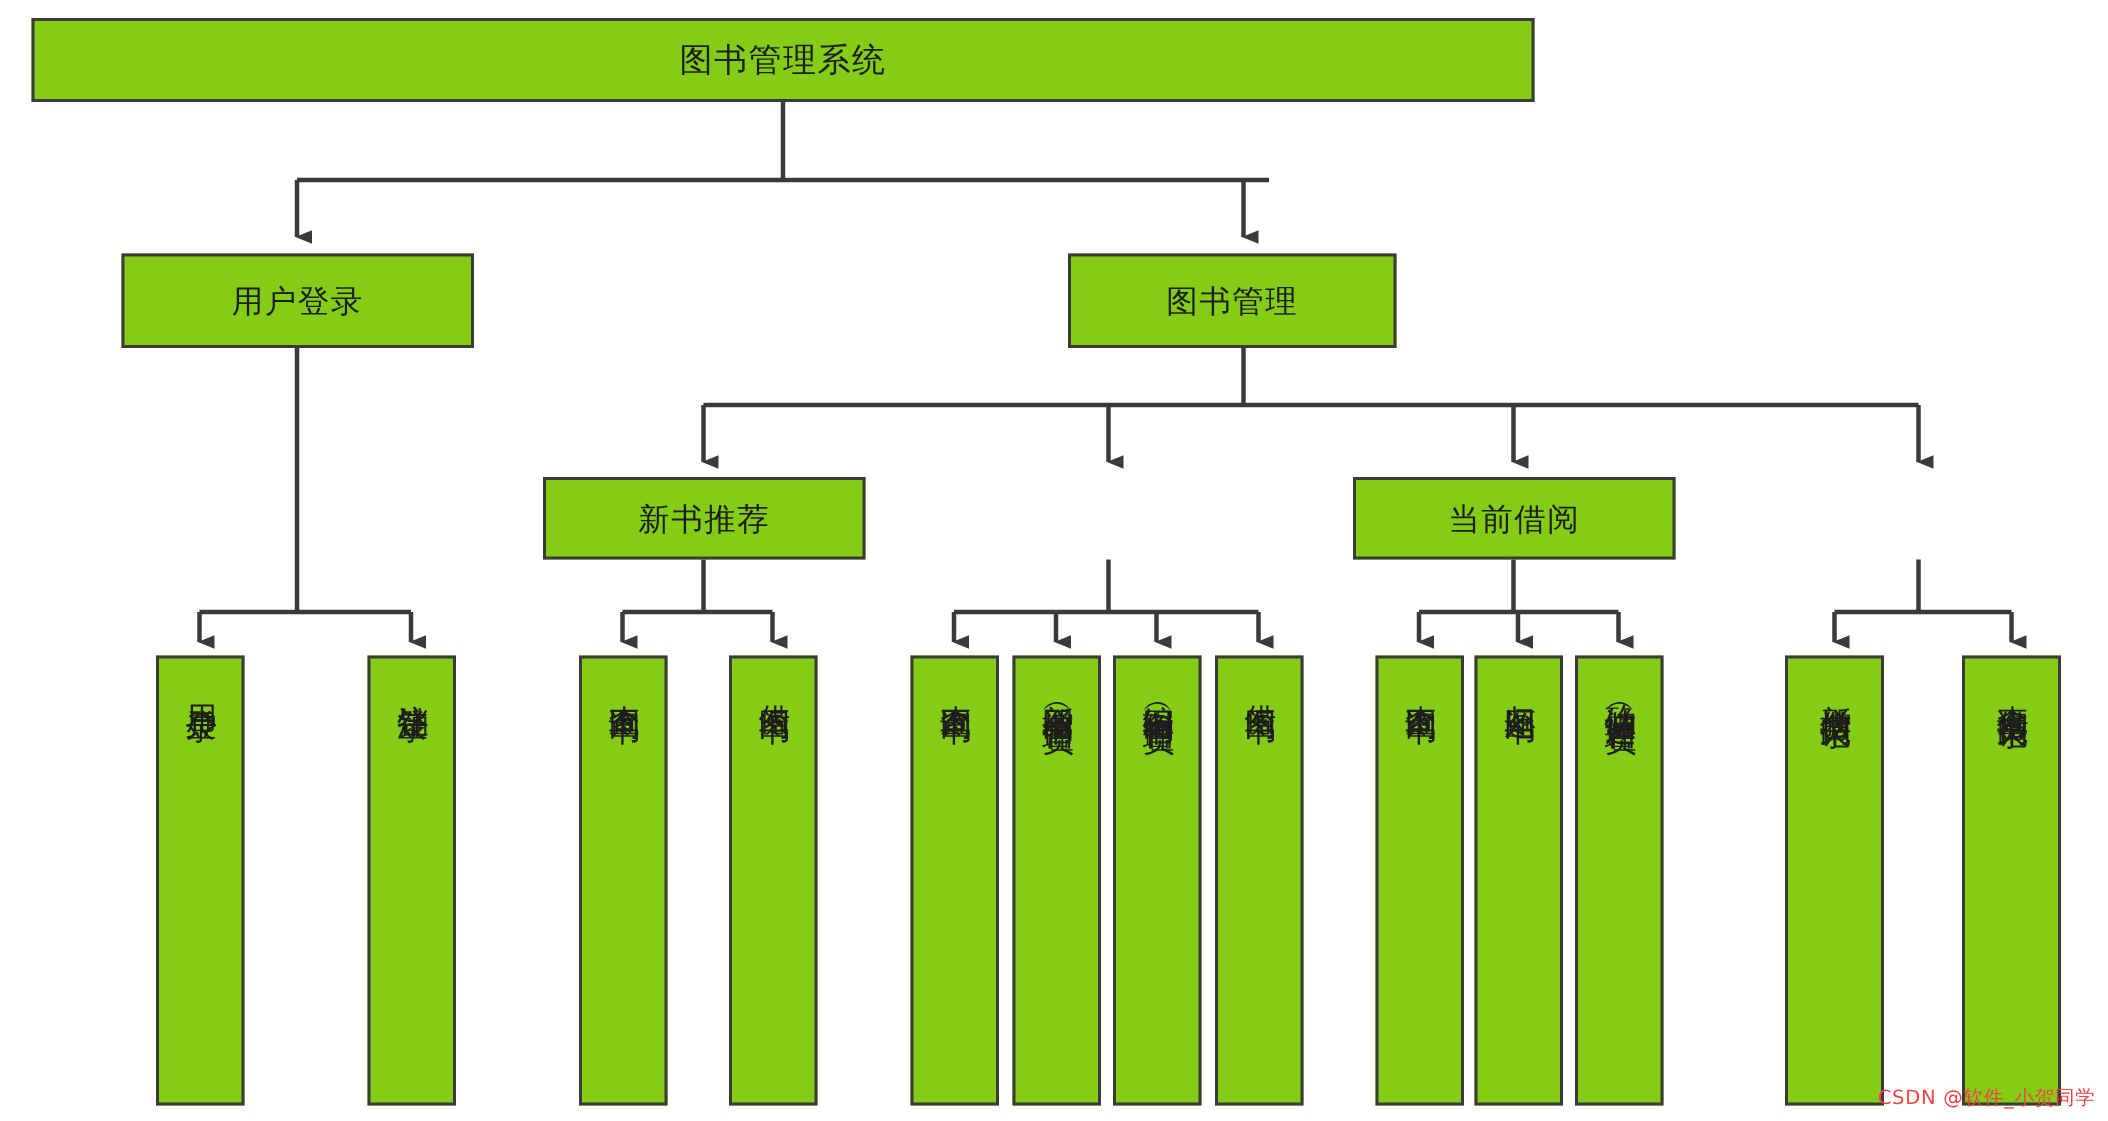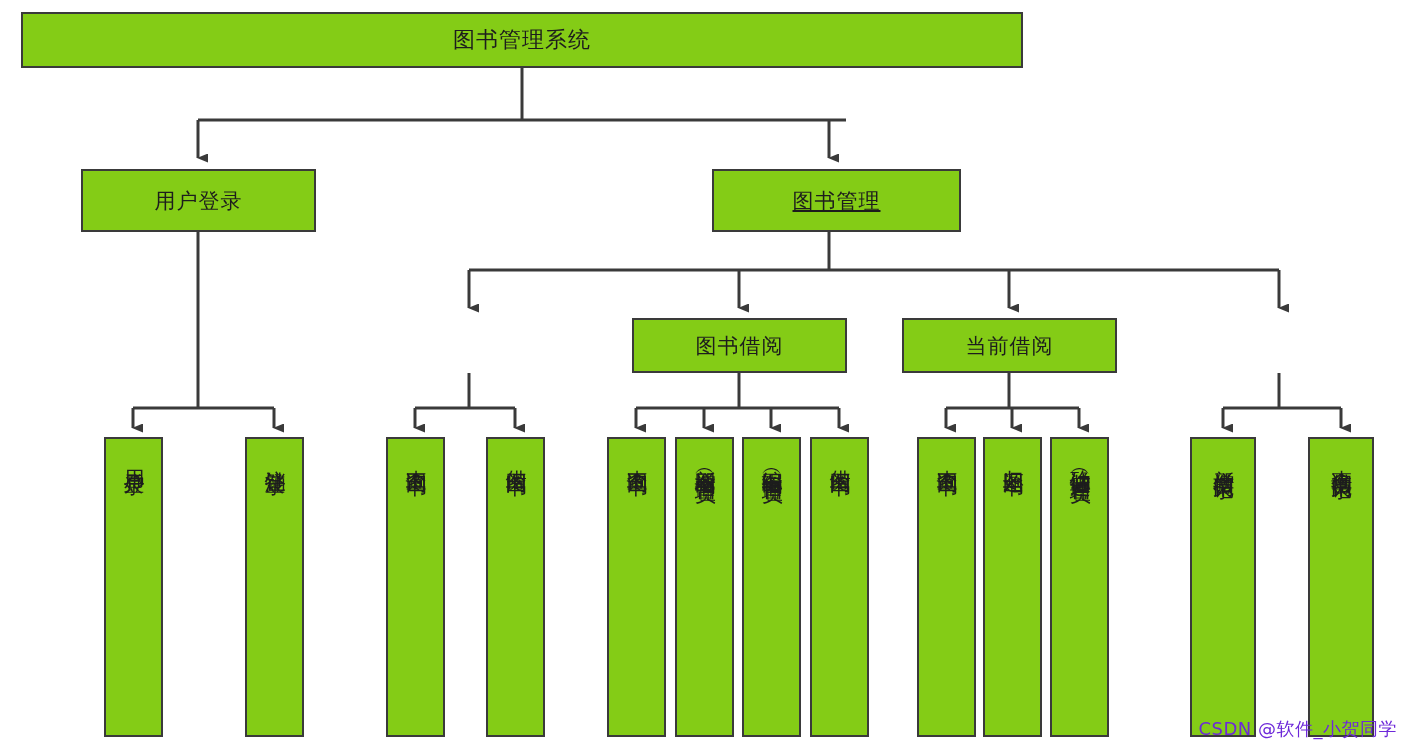--- a/index.html
+++ b/index.html
@@ -9,22 +9,22 @@
   #wires{position:absolute;left:0;top:0;width:1405px;height:747px;}
   .node{position:absolute;box-sizing:border-box;background:#84cc16;
         border:2.5px solid #3a3a3a;display:flex;align-items:center;
         justify-content:center;color:#1d1d1d;}
   .node.h{font-size:21px;letter-spacing:1px;}
   .node.root{font-size:22px;}
   .node.v{padding:14px 2px;align-items:flex-start;}
   .vtext{writing-mode:vertical-rl;text-orientation:upright;
          font-size:21px;line-height:1.22;letter-spacing:2px;
          white-space:nowrap;text-align:left;}
-  .watermark{position:absolute;right:8px;bottom:6px;font-size:18px;
-             color:#6d28d9;letter-spacing:.5px;white-space:nowrap;}
+  .watermark{position:absolute;right:8px;bottom:6px;font-size:13px;
+             color:#ef4444;letter-spacing:.5px;white-space:nowrap;}
 </style>
 </head>
 <body>
 
 <div id="stage">
 
   <svg id="wires" viewBox="0 0 1405 747">
     <defs>
       <marker id="arw" markerWidth="9" markerHeight="11" refX="4.5" refY="10" orient="auto" markerUnits="userSpaceOnUse">
         <path d="M0,0 L9,0 L4.5,11 Z" fill="#3a3a3a"></path>
@@ -70,23 +70,23 @@
       <path d="M1279,373 L1279,408"></path>
       <path d="M1223,408 L1341,408"></path>
       <path d="M1223,408 L1223,428" marker-end="url(#arw)"></path>
       <path d="M1341,408 L1341,428" marker-end="url(#arw)"></path>
     </g>
   </svg>
 
   <div class="node h root" style="left: 21px; top: 12px; width: 1002px; height: 56px;">图书管理系统</div>
 
   <div class="node h" style="left: 81px; top: 169px; width: 235px; height: 63px;">用户登录</div>
-  <div class="node h" style="left: 712px; top: 169px; width: 249px; height: 63px; text-decoration: underline;">图书管理</div>
+  <div class="node h" style="left: 712px; top: 169px; width: 219px; height: 63px;">图书管理</div>
 
-  <div class="node h" style="left: 632px; top: 318px; width: 215px; height: 55px;">图书借阅</div>
+  <div class="node h" style="left: 362px; top: 318px; width: 215px; height: 55px;">新书推荐</div>
   <div class="node h" style="left: 902px; top: 318px; width: 215px; height: 55px;">当前借阅</div>
 
   <div id="leaf-layer">
       <div class="node v" style="left: 104px; top: 437px; width: 59px; height: 300px;">
         <span class="vtext">用户登录</span>
       </div>
       <div class="node v" style="left: 245px; top: 437px; width: 59px; height: 300px;">
         <span class="vtext">注销登录</span>
       </div>
       <div class="node v" style="left: 386px; top: 437px; width: 59px; height: 300px;">

